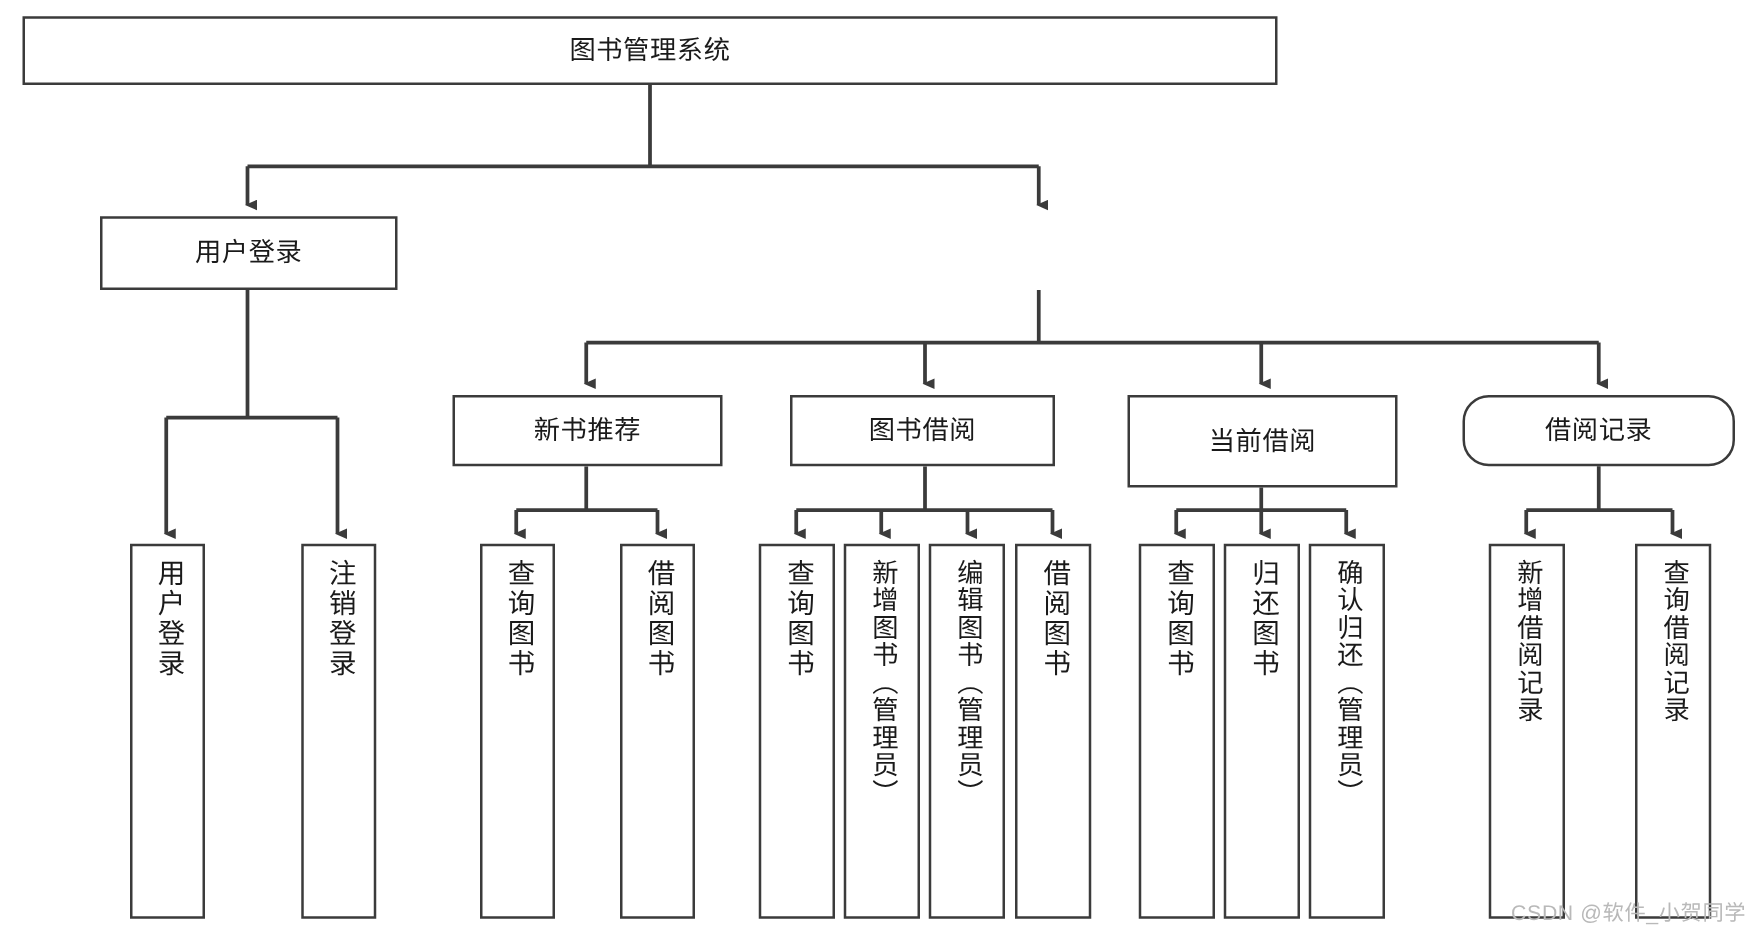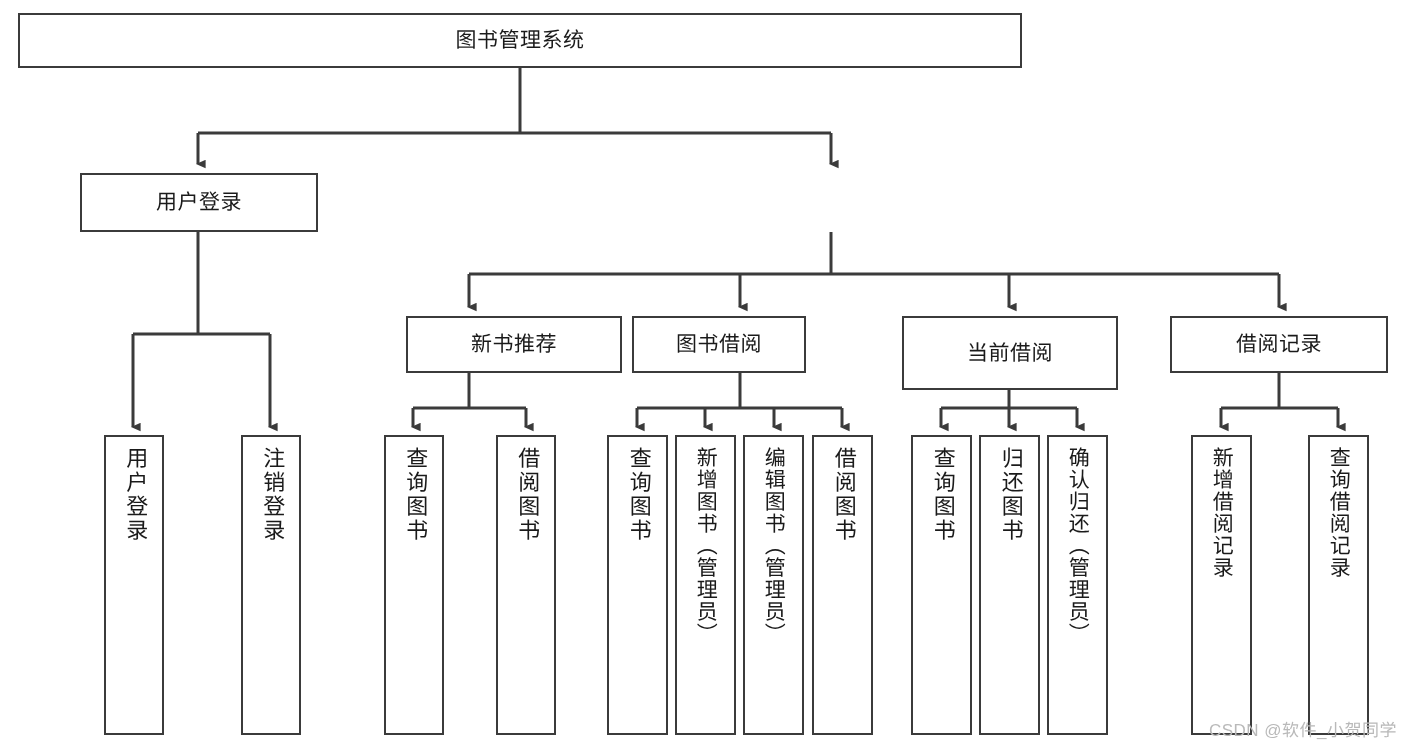--- a/index.html
+++ b/index.html
@@ -33,20 +33,21 @@
     display: flex;
     align-items: center;
     justify-content: center;
     color: #1a1a1a;
   }
   .node .label {
     display: block;
     text-align: center;
     line-height: 1.18;
     letter-spacing: 0.5px;
+    font-family: Liberation Serif, serif;
   }
   .node.horizontal .label {
     font-size: 21px;
     white-space: nowrap;
   }
   .node.vertical {
     align-items: flex-start;
     justify-content: center;
     padding-top: 10px;
   }
@@ -132,30 +133,30 @@
   </svg>
 
   <div class="node horizontal" style="left:18px; top:13px; width:1004px; height:55px;">
     <span class="label">图书管理系统</span>
   </div>
 
   <div class="node horizontal" style="left:80px; top:173px; width:238px; height:59px;">
     <span class="label">用户登录</span>
   </div>
 
-  <div class="node horizontal" style="left:362px; top:316px; width:216px; height:57px;margin-left:44px;">
+  <div class="node horizontal" style="left:362px; top:316px; width:216px; height:57px;">
     <span class="label">新书推荐</span>
   </div>
-  <div class="node horizontal" style="left:632px; top:316px; width:174px; height:57px;">
+  <div class="node horizontal" style="left:632px; top:316px; width:212px; height:57px;">
     <span class="label">图书借阅</span>
   </div>
   <div class="node horizontal" style="left:902px; top:316px; width:216px; height:74px;">
     <span class="label">当前借阅</span>
   </div>
-  <div class="node horizontal" style="left:1170px; top:316px; width:218px; height:57px;">
+  <div class="node horizontal" style="left:1170px; top:316px; width:218px; height:57px;border-radius:21px;">
     <span class="label">借阅记录</span>
   </div>
 
   <div class="node vertical" style="left:104px; top:435px; width:60px; height:300px;">
     <span class="label">用户登录</span>
   </div>
   <div class="node vertical" style="left:241px; top:435px; width:60px; height:300px;">
     <span class="label">注销登录</span>
   </div>
 

